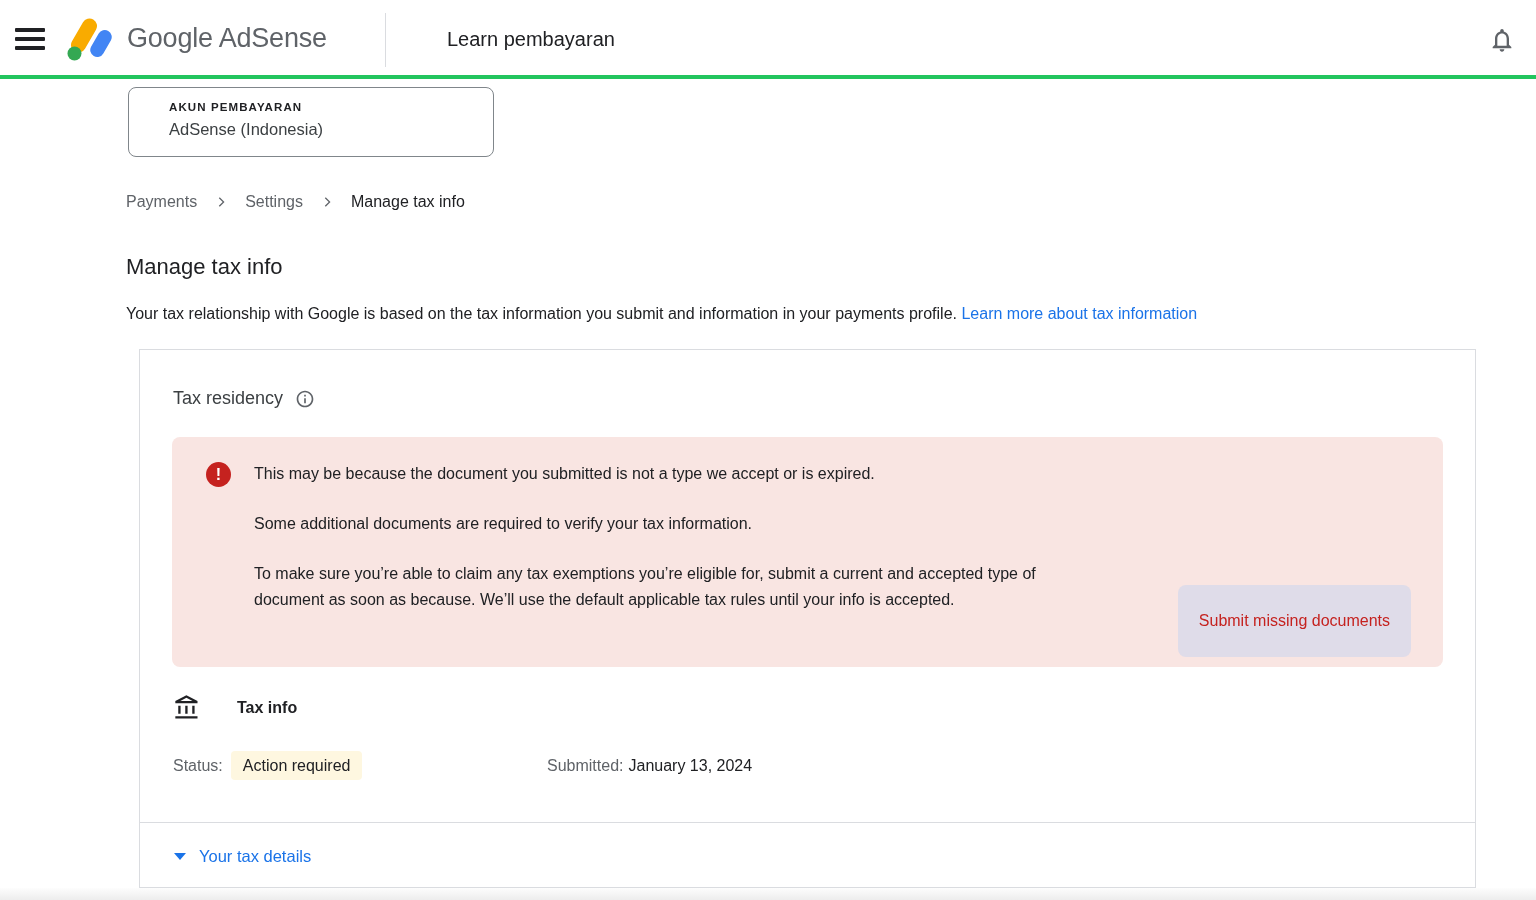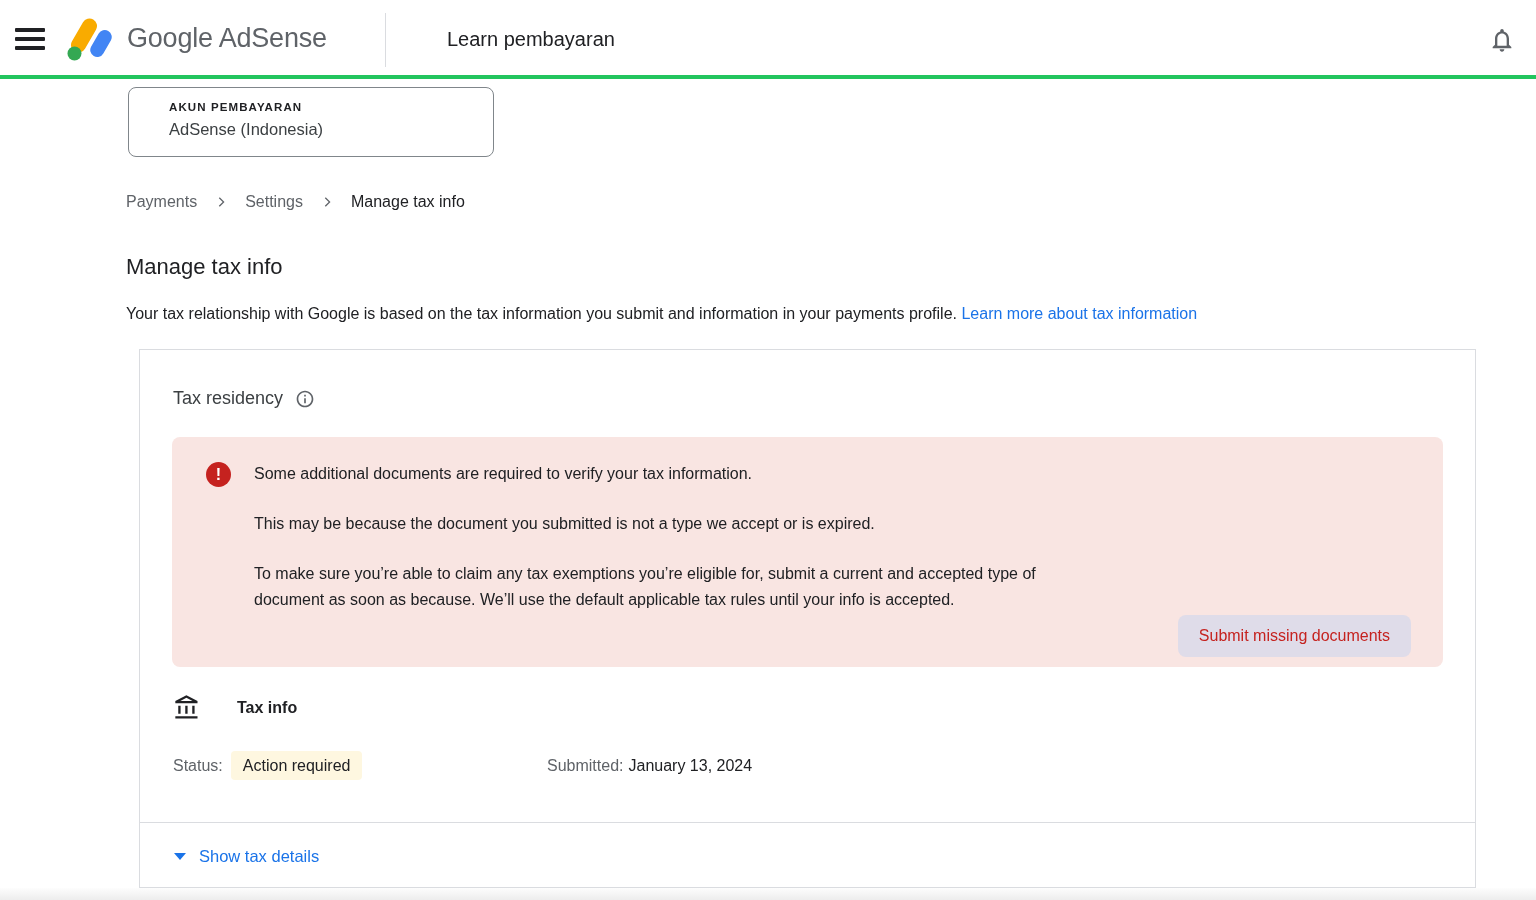--- a/index.html
+++ b/index.html
@@ -44,21 +44,21 @@
 
   
   .alert { position:relative; margin:28px 32px 0 32px; background:#f9e5e2; border-radius:8px;
     padding:24px 260px 28px 82px; min-height:230px; }
   .alert-icon { position:absolute; left:34px; top:25px; width:25px; height:25px; border-radius:50%;
     background:#c5221f; color:#fff; font-size:16px; font-weight:700; text-align:center; line-height:25px; }
   .alert p { font-size:16px; line-height:26px; color:#202124; max-width:840px; margin-bottom:24px; }
   .alert p:last-child { margin-bottom:0; }
   .alert-action { position:absolute; right:32px; bottom:10px; background:#dfdce9; color:#c5221f;
     font-family:"Liberation Sans", sans-serif; font-size:16px; font-weight:500; border:none;
-    border-radius:8px; padding:12px 21px; cursor:pointer; }
+    border-radius:8px; padding:27px 21px; cursor:pointer; }
 
   
   .taxinfo-row { display:flex; align-items:center; gap:36px; margin:27px 0 0 33px; }
   .bank-icon { width:28px; height:28px; display:block; }
   .taxinfo-title { font-size:16px; font-weight:700; color:#202124; }
   .status-row { position:relative; margin:29px 0 0 33px; height:29px; }
   .status-label { font-size:16px; color:#5f6368; line-height:29px; }
   .status-badge { display:inline-block; margin-left:8px; background:#fef7e0; border-radius:4px;
     padding:0 12px; font-size:16px; color:#202124; line-height:29px; }
   .submitted-group { position:absolute; left:374px; top:0; line-height:29px; }
@@ -129,22 +129,22 @@
   <div class="card">
     <div class="card-heading">
       <span class="card-heading-title">Tax residency</span>
       <svg class="info-icon" viewBox="0 0 24 24" fill="#5f6368">
         <path d="M11 7h2v2h-2zm0 4h2v6h-2zm1-9C6.48 2 2 6.48 2 12s4.48 10 10 10 10-4.48 10-10S17.52 2 12 2zm0 18c-4.41 0-8-3.59-8-8s3.59-8 8-8 8 3.59 8 8-3.59 8-8 8z"></path>
       </svg>
     </div>
 
     <div class="alert">
       <div class="alert-icon">!</div>
+      <p>This may be because the document you submitted is not a type we accept or is expired.</p>
       <p>Some additional documents are required to verify your tax information.</p>
-      <p>This may be because the document you submitted is not a type we accept or is expired.</p>
       <p>To make sure you’re able to claim any tax exemptions you’re eligible for, submit a current and accepted type of document as soon as because. We’ll use the default applicable tax rules until your info is accepted.</p>
       <button class="alert-action">Submit missing documents</button>
     </div>
 
     <div class="taxinfo-row">
       <svg class="bank-icon" viewBox="0 0 24 24" fill="#202124">
         <path d="M6.5 10h-2v7h2v-7zm6 0h-2v7h2v-7zm8.5 9H2v2h19v-2zm-2.5-9h-2v7h2v-7zm-7-6.74L16.71 6H6.29l5.21-2.74m0-2.26L2 6v2h19V6l-9.5-5z"></path>
       </svg>
       <span class="taxinfo-title">Tax info</span>
     </div>
@@ -153,18 +153,18 @@
       <span class="status-label">Status:</span><span class="status-badge">Action required</span>
       <span class="submitted-group">
         <span class="submitted-label">Submitted:</span><span class="submitted-value">January 13, 2024</span>
       </span>
     </div>
 
     <div class="card-divider"></div>
 
     <div class="show-details">
       <span class="tri-down"></span>
-      <span class="show-details-label">Show tax details</span>
+      <span class="show-details-label">Your tax details</span>
     </div>
   </div>
 
   <div class="bottom-strip"></div>
 </div>
 
 </body></html>

